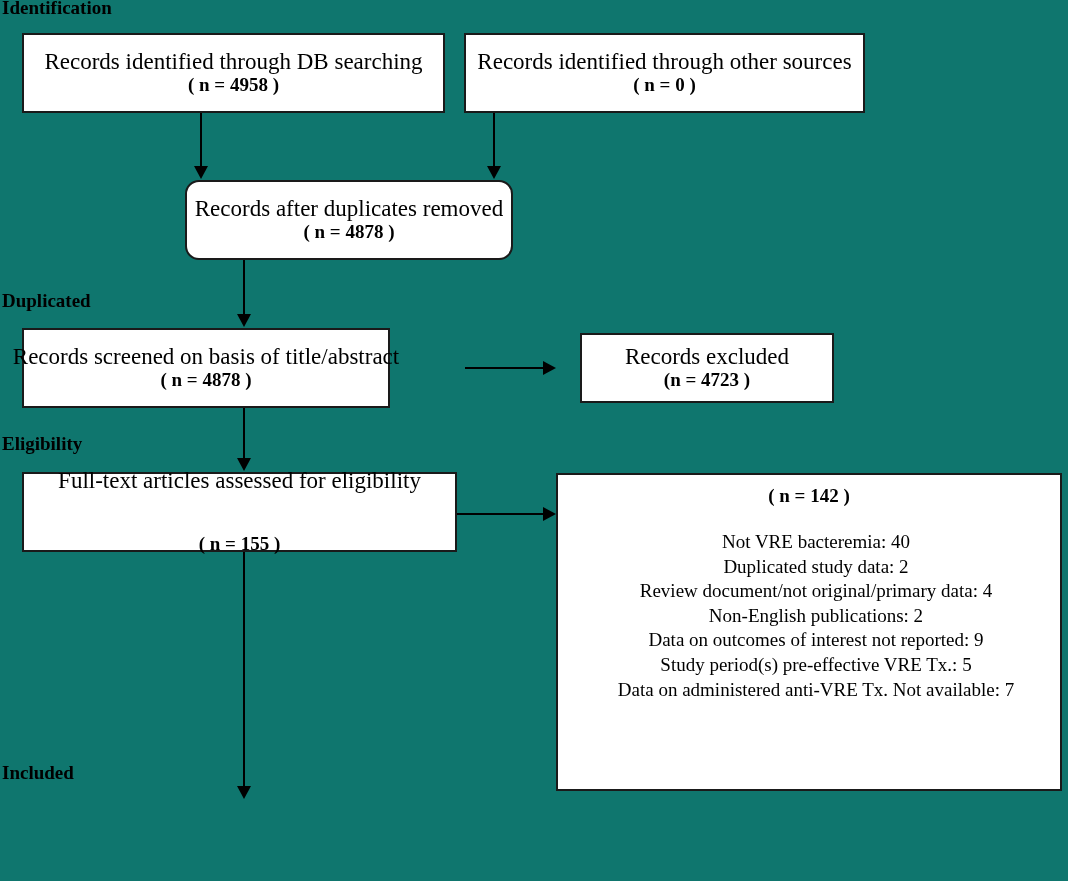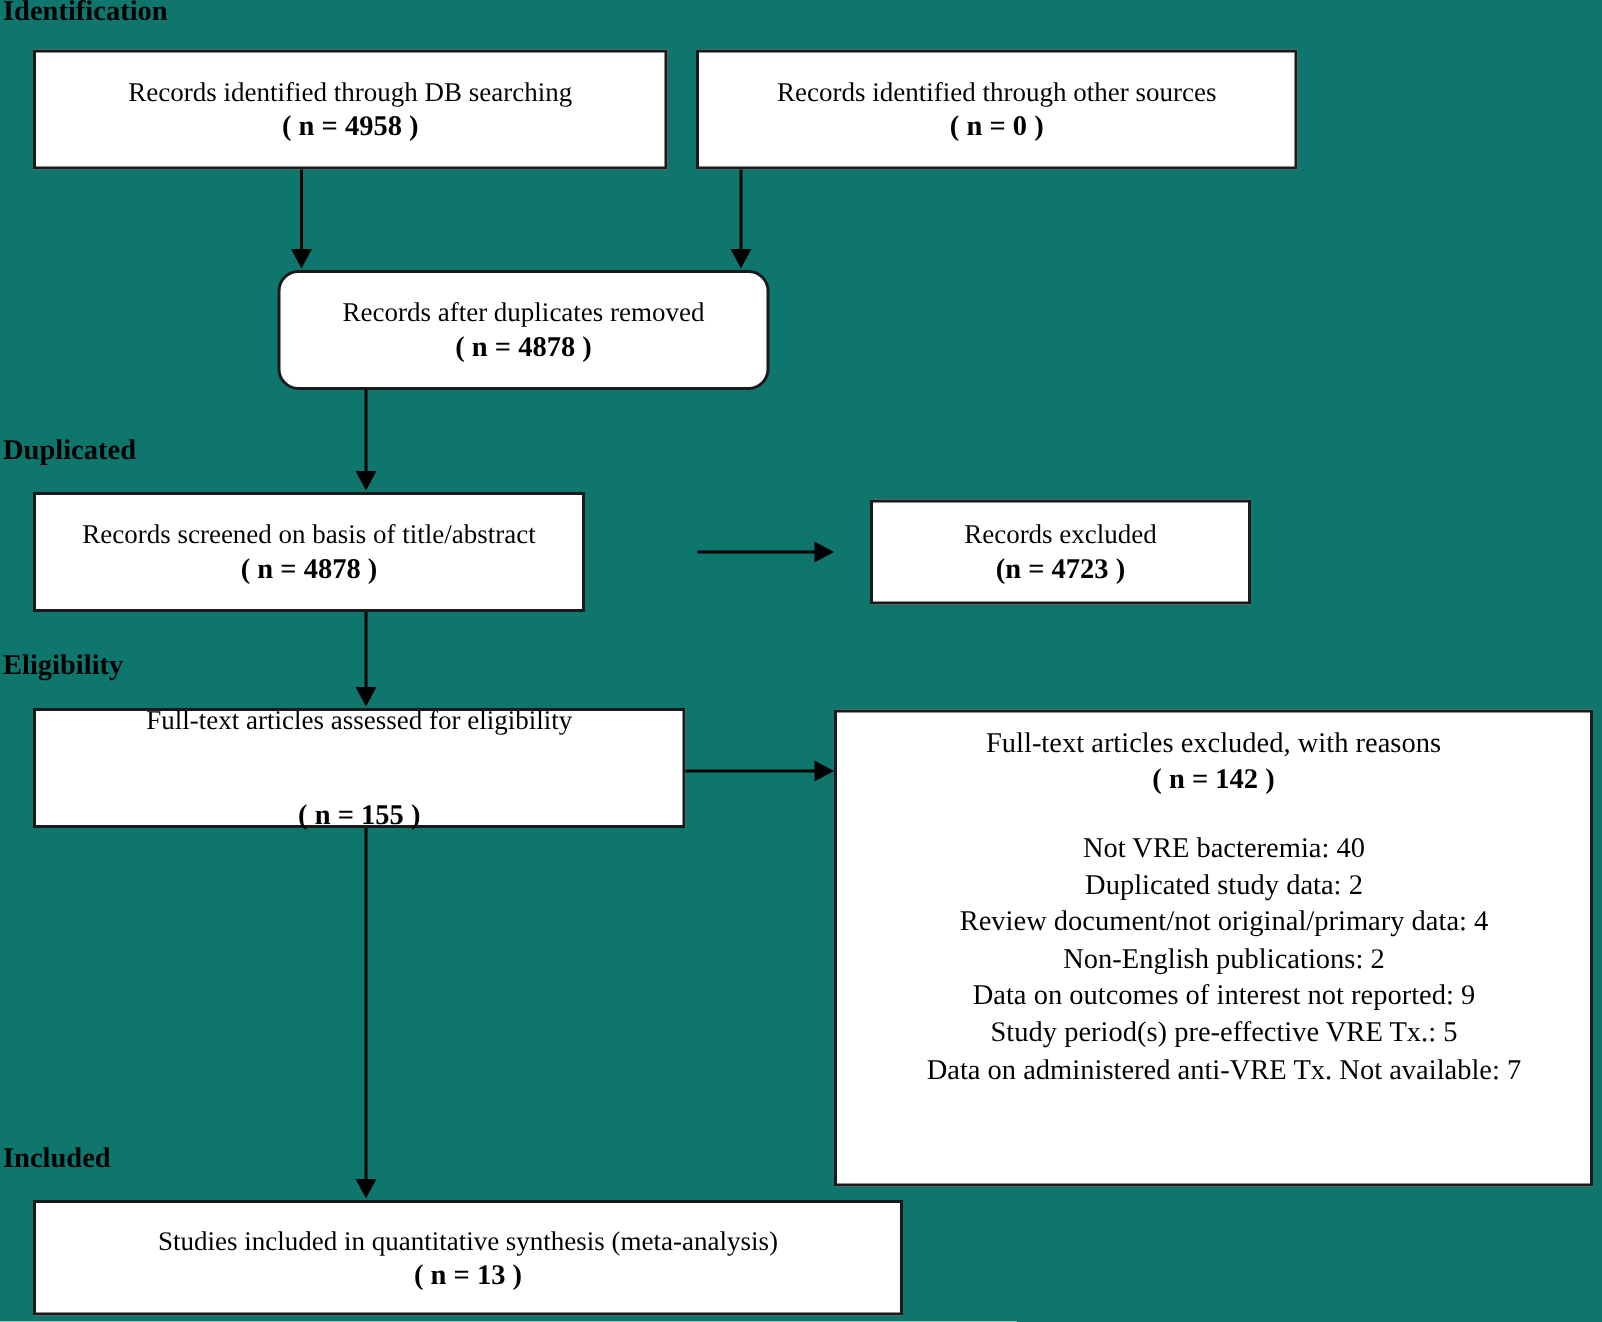--- a/index.html
+++ b/index.html
@@ -39,21 +39,21 @@
     border: 2px solid #1a1a1a;
     background: #ffffff;
     display: flex;
     flex-direction: column;
     justify-content: center;
     align-items: center;
     text-align: center;
     padding: 2px 6px;
   }
   .box .line1 {
-    font-size: 18px;
+    font-size: 23px;
     line-height: 23px;
     white-space: nowrap;
     font-weight: normal;
   }
   .box .line2 {
     font-size: 19px;
     line-height: 23px;
     font-weight: bold;
     white-space: nowrap;
   }
@@ -172,35 +172,30 @@
   <div class="box" style="left:22px; top:472px; width:435px; height:80px;gap:40px;">
     <div class="line1">Full-text articles assessed for eligibility</div>
     <div class="line2">( n = 155 )</div>
   </div>
 
   <div class="hline" style="left:457px; top:513px; width:88px;"></div>
   <div class="arrow-right" style="left:543px; top:507px;"></div>
 
   <div class="box reasons" style="left:556px; top:473px; width:506px; height:318px;">
     <div class="reasons-head">
-      <div class="line1">Full-text articles excluded, with reasons</div>
       <div class="line2">( n = 142 )</div>
     </div>
     <div class="reasons-list">
       <div class="reason">Not VRE bacteremia: 40</div>
       <div class="reason">Duplicated study data: 2</div>
       <div class="reason">Review document/not original/primary data: 4</div>
       <div class="reason">Non-English publications: 2</div>
       <div class="reason">Data on outcomes of interest not reported: 9</div>
       <div class="reason">Study period(s) pre-effective VRE Tx.: 5</div>
       <div class="reason">Data on administered anti-VRE Tx. Not available: 7</div>
     </div>
   </div>
 
   <div class="vline" style="left:243px; top:552px; height:236px;"></div>
   <div class="arrow-down" style="left:237px; top:786px;"></div>
 
-  <div class="box" style="left:22px; top:800px; width:580px; height:77px;">
-    <div class="line1">Studies included in quantitative synthesis (meta-analysis)</div>
-    <div class="line2">( n = 13 )</div>
-  </div>
 
 </div>
 
 </body></html>

